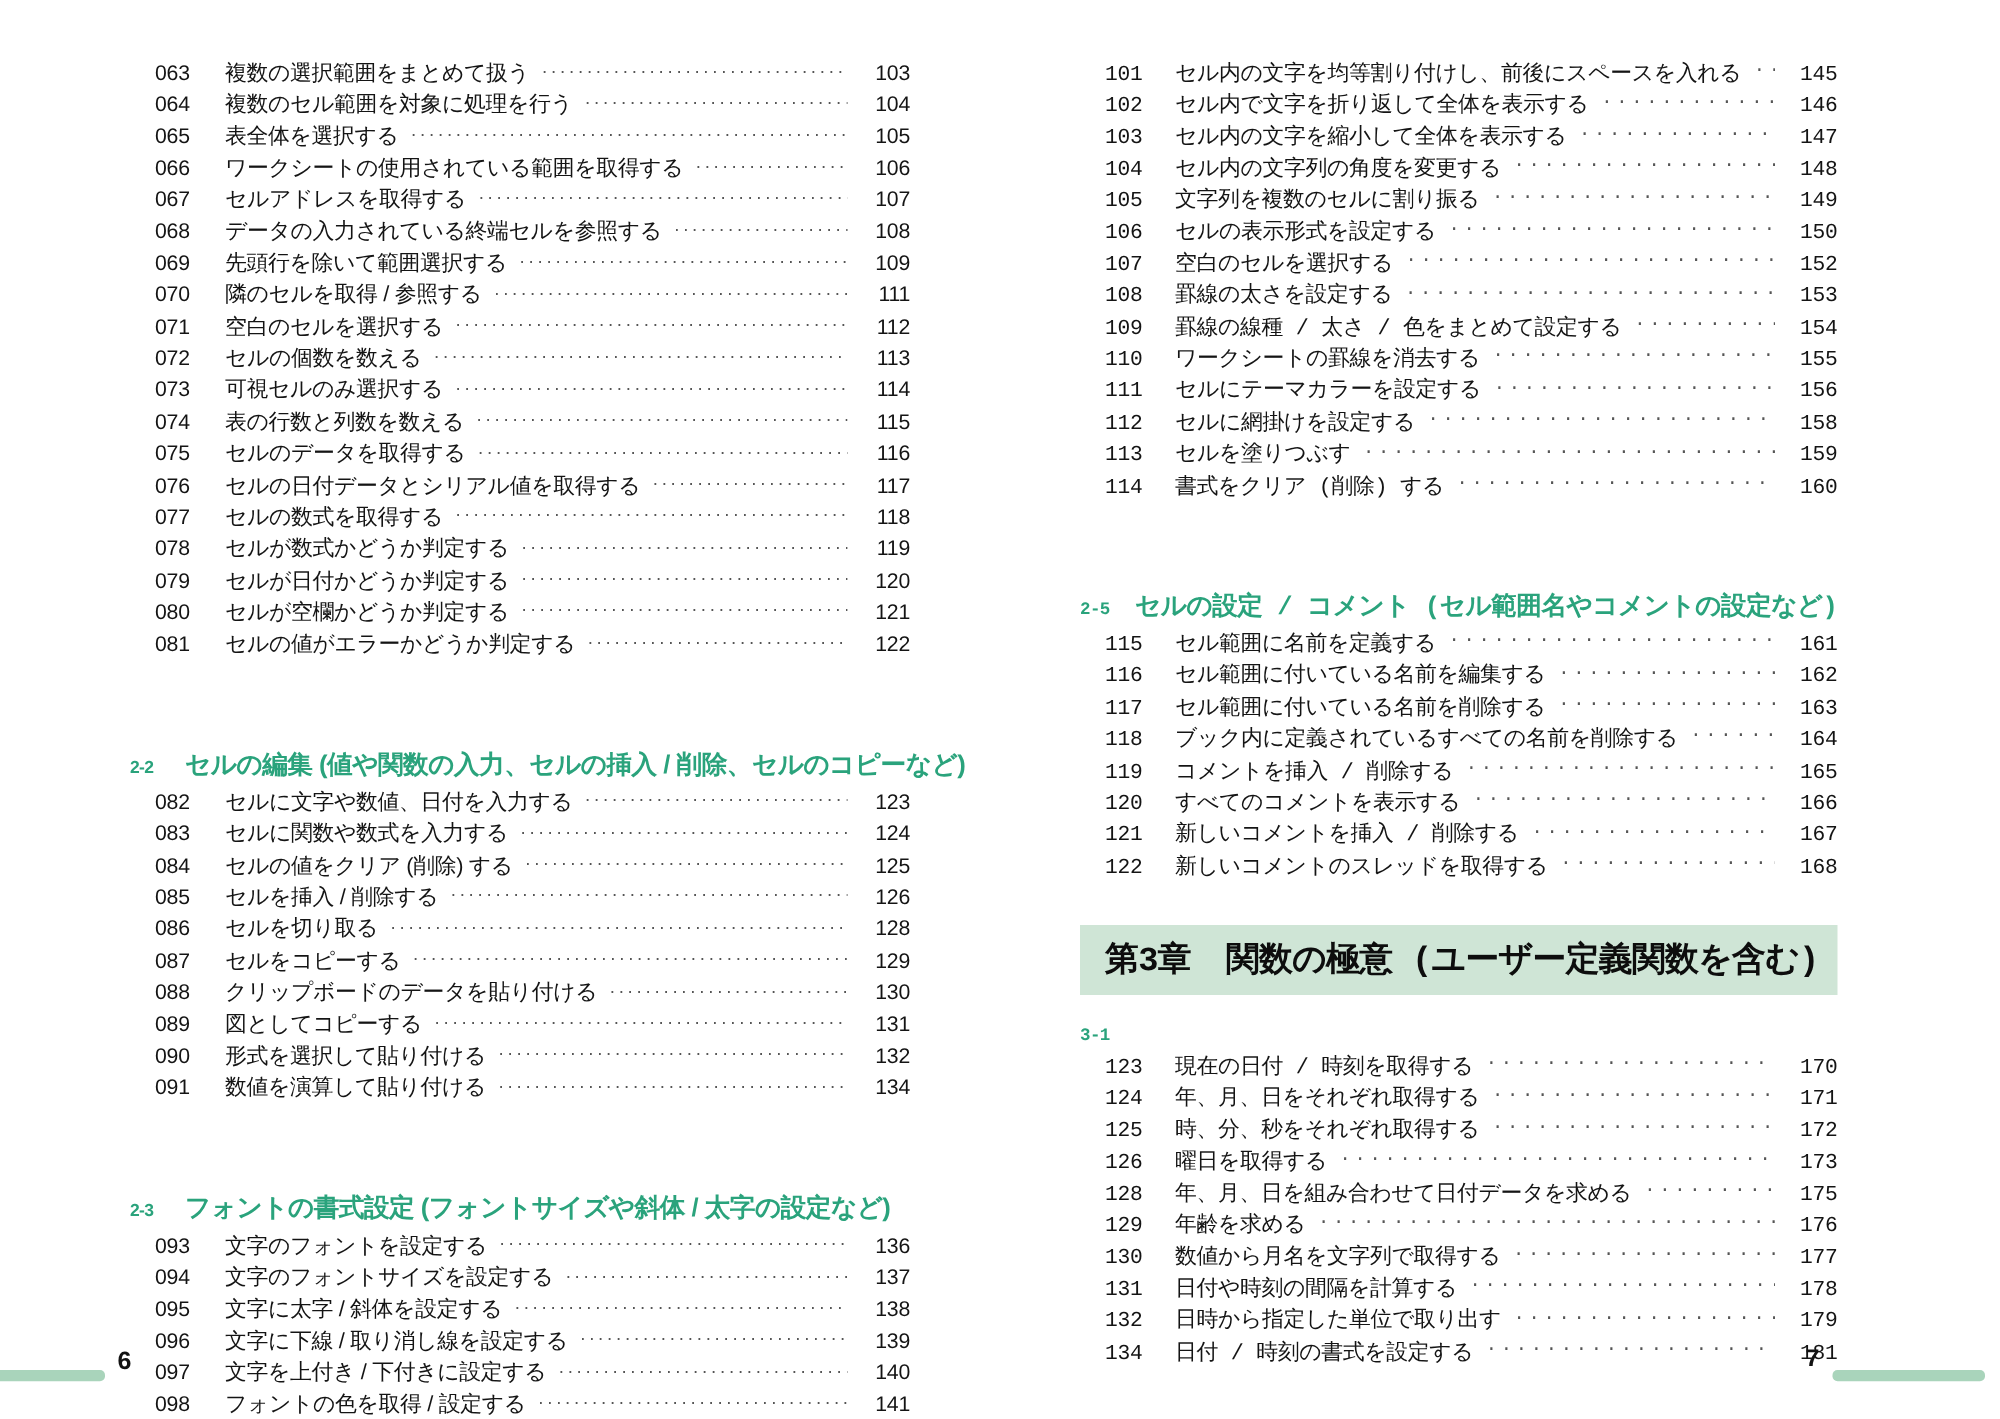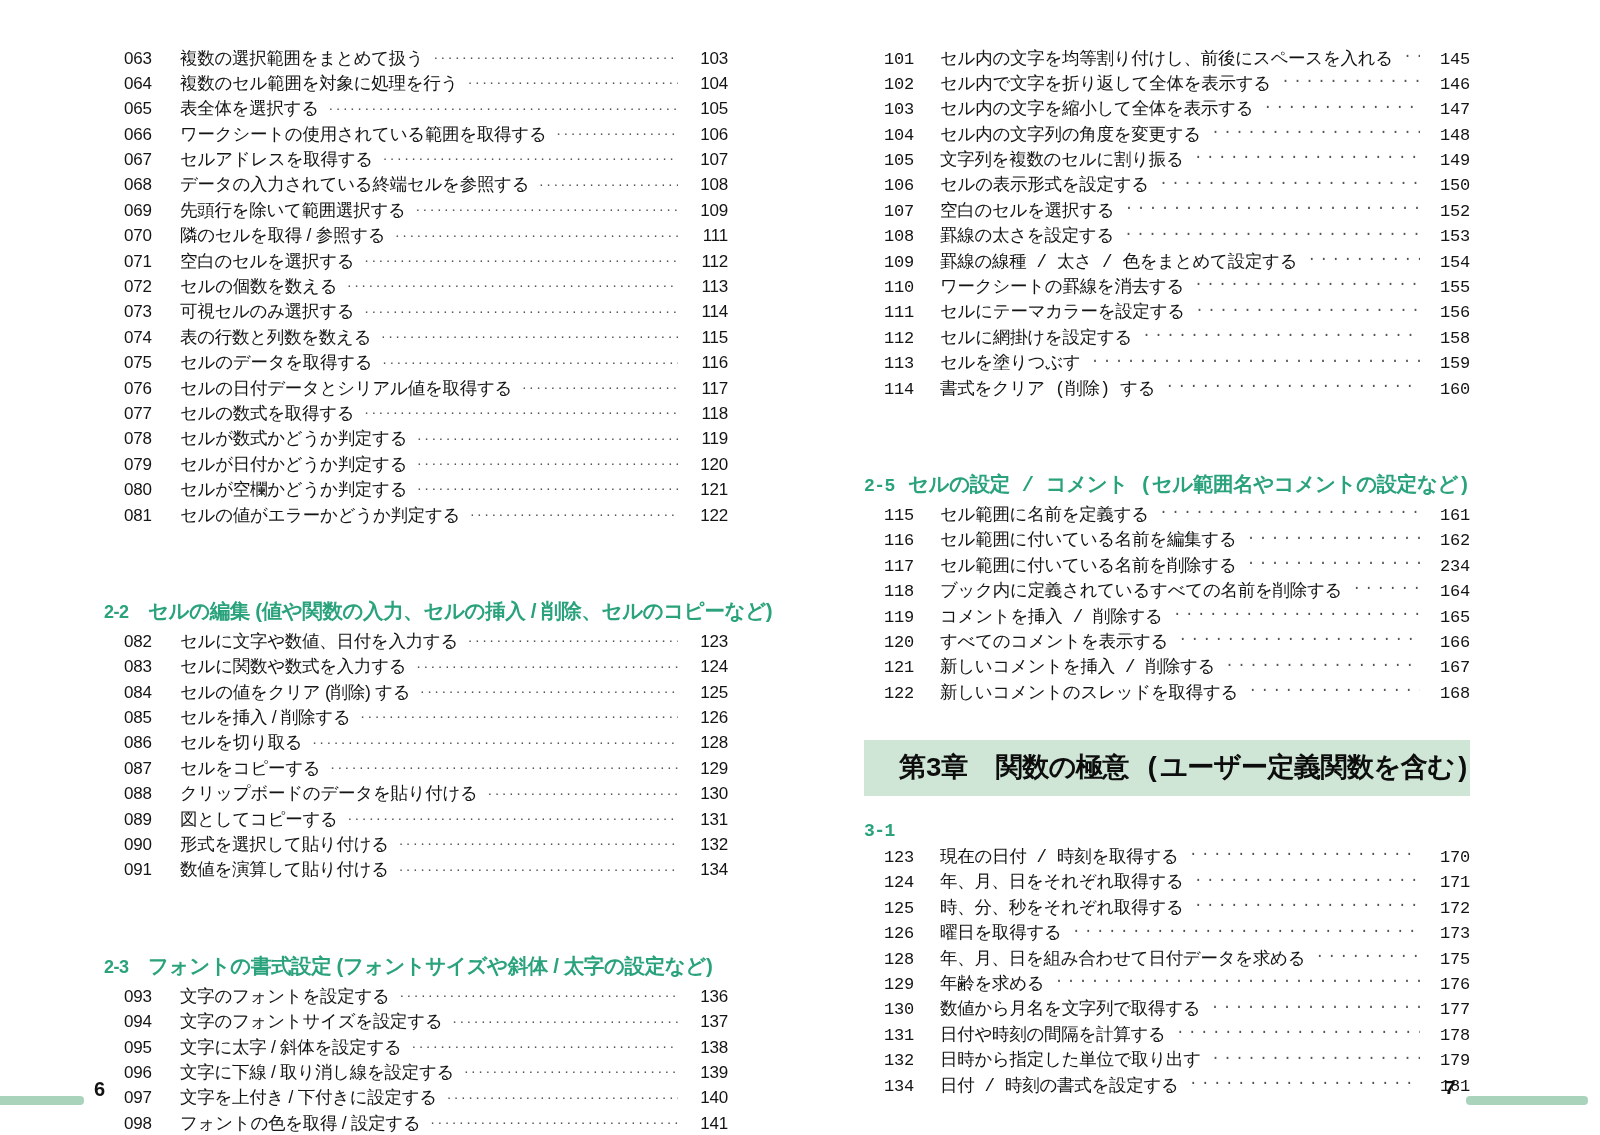--- a/index.html
+++ b/index.html
@@ -92,21 +92,21 @@
     display: flex;
     align-items: baseline;
     color: #2aa37c;
     font-weight: bold;
     font-size: 20.5px;
     letter-spacing: -0.4px;
     white-space: nowrap;
   }
   .section-head .sec-num {
     flex: 0 0 auto;
-    font-size: 18px;
+    font-size: 14px;
     min-width: 34px;
     letter-spacing: -0.5px;
   }
   .section-head .sec-title {
     padding-left: 10px;
     margin-top: 44px;
   }
   .sec-gap-before { margin-top: 25px; }
   .sec-gap-after  { margin-bottom: 4px; }
 
@@ -116,21 +116,20 @@
     color: #0d0d0d;
     font-weight: bold;
     font-size: 27px;
     letter-spacing: -0.5px;
     padding: 9px 0 11px 20px;
     margin-top: 34px;
     margin-bottom: 12px;
     white-space: nowrap;
     display: flex;
     align-items: baseline;
-    justify-content: flex-end;
   }
   .chapter-banner .ch-num { flex: 0 0 auto; }
   .chapter-banner .ch-title { padding-left: 28px; }
 
   
   .folio {
     position: absolute;
     bottom: 30px;
     display: flex;
     align-items: center;
@@ -509,21 +508,21 @@
           <div class="entry">
             <span class="num">116</span>
             <span class="title">セル範囲に付いている名前を編集する</span>
             <span class="leader"></span>
             <span class="page-no">162</span>
           </div>
           <div class="entry">
             <span class="num">117</span>
             <span class="title">セル範囲に付いている名前を削除する</span>
             <span class="leader"></span>
-            <span class="page-no">234</span>
+            <span class="page-no">163</span>
           </div>
           <div class="entry">
             <span class="num">118</span>
             <span class="title">ブック内に定義されているすべての名前を削除する</span>
             <span class="leader"></span>
             <span class="page-no">164</span>
           </div>
           <div class="entry">
             <span class="num">119</span>
             <span class="title">コメントを挿入 / 削除する</span>

